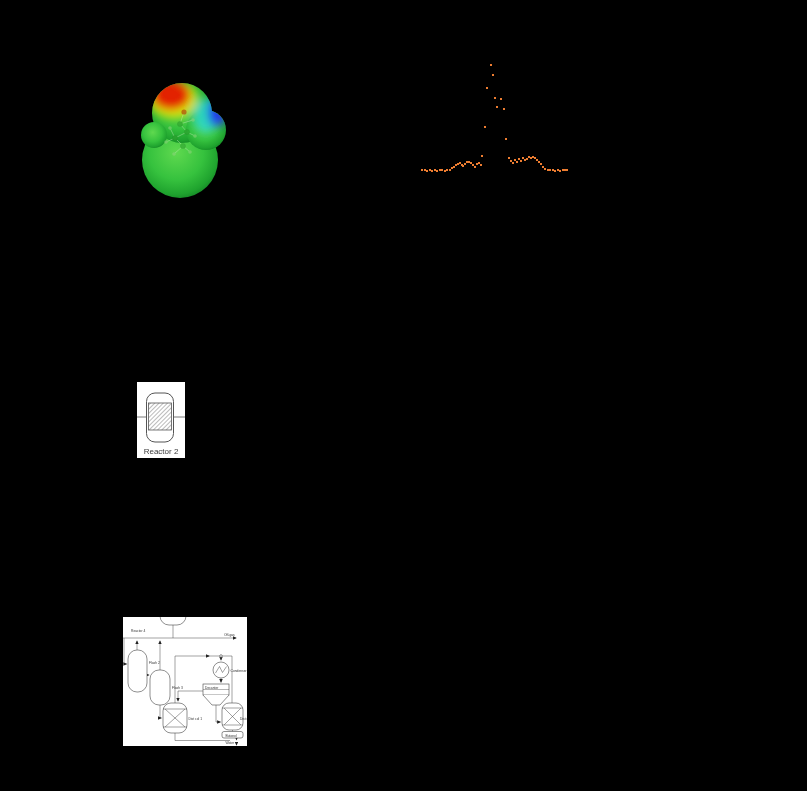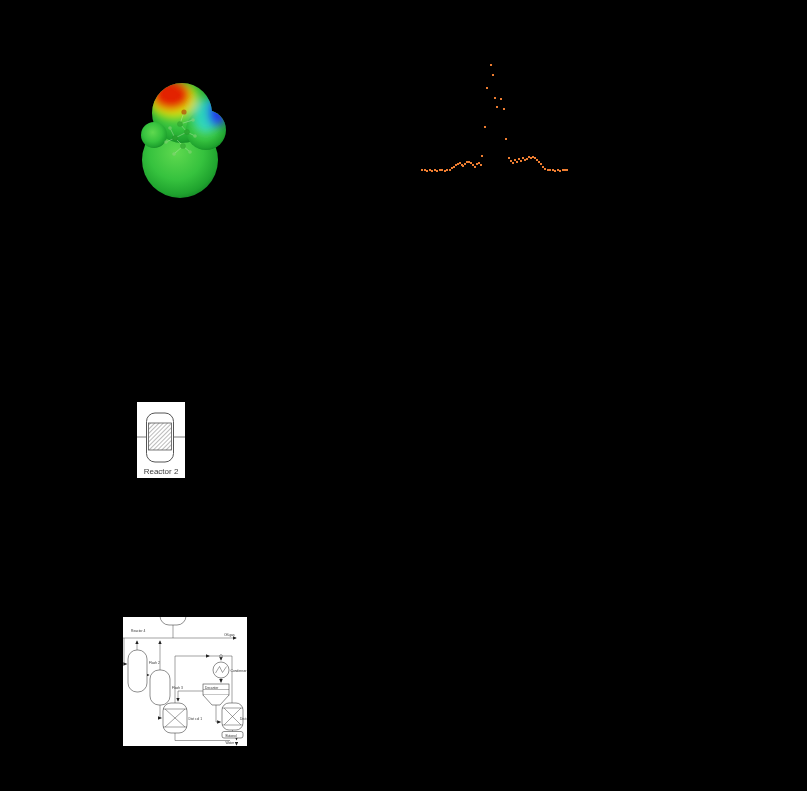--- a/index.html
+++ b/index.html
@@ -10,21 +10,21 @@
   }
   .fig{position:absolute;}
   
   #fig-molecule{left:140px;top:78px;width:90px;height:122px;}
   
   #fig-scatter{left:415px;top:55px;width:160px;height:125px;}
   #fig-scatter .dot{
     position:absolute;width:2px;height:2px;background:var(--dot,#ED7D31);
   }
   
-  #fig-reactor2{left:137px;top:402px;width:48px;height:76px;background:#ffffff;}
+  #fig-reactor2{left:137px;top:382px;width:48px;height:76px;background:#ffffff;}
   #fig-reactor2 svg{display:block;}
   
   #fig-flowsheet{left:123px;top:617px;width:124px;height:129px;background:#ffffff;}
   #fig-flowsheet svg{display:block;}
   text{font-family:"Liberation Sans", sans-serif;}
 </style>
 </head>
 <body>
 
 <div class="fig" id="fig-molecule">

